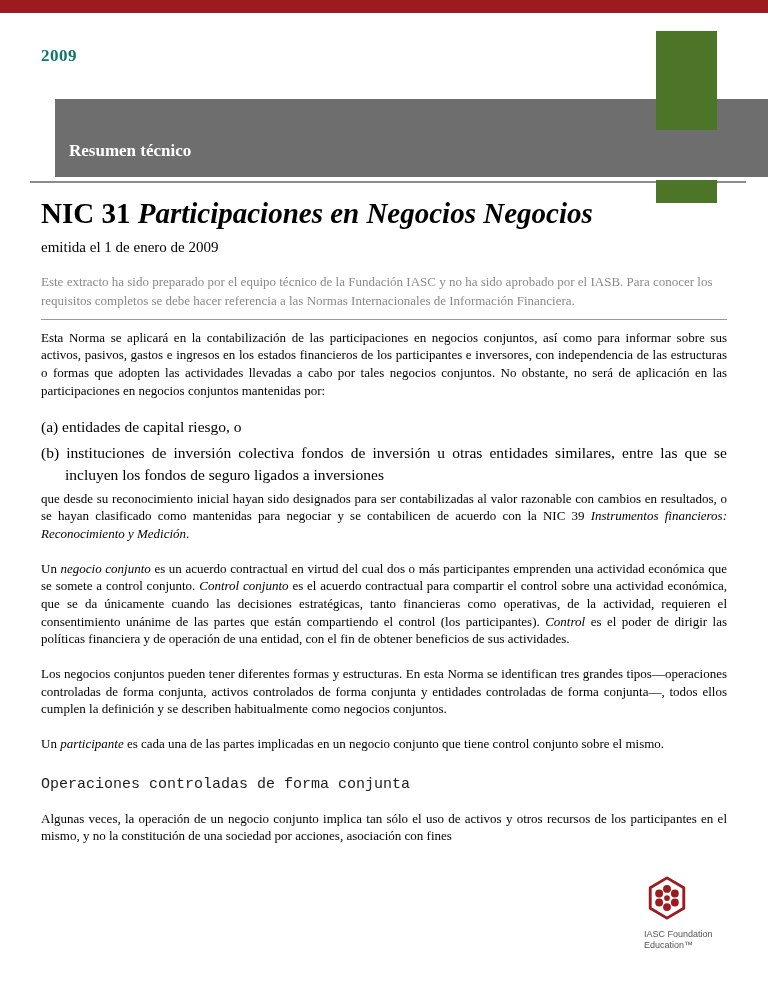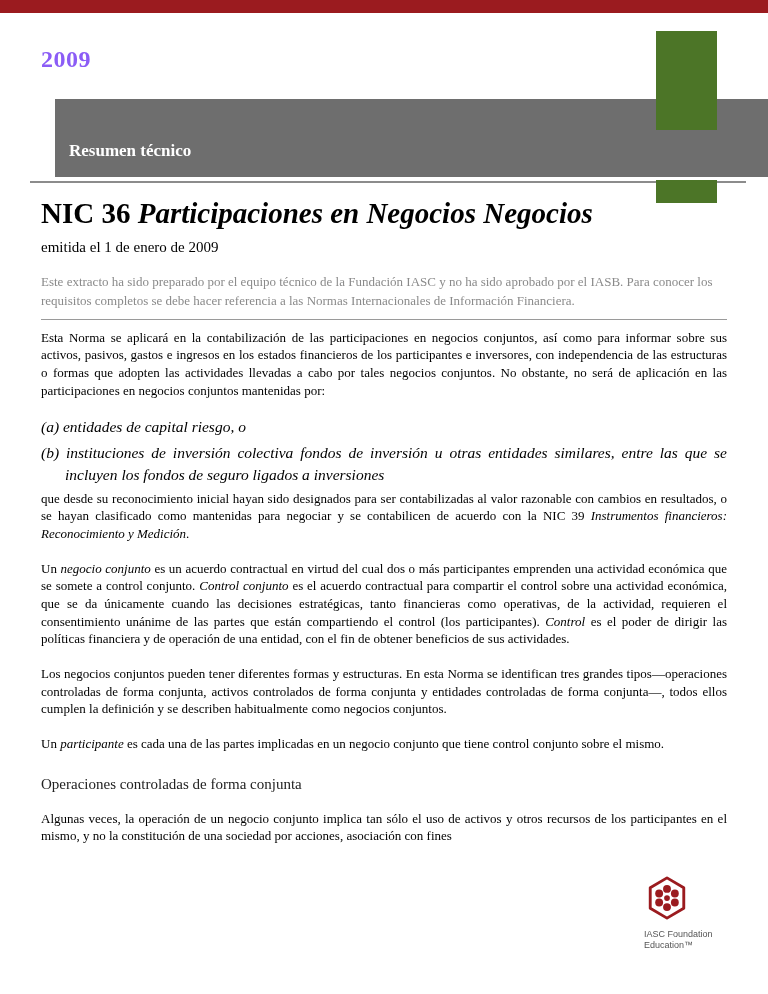--- a/index.html
+++ b/index.html
@@ -17,21 +17,21 @@
     font-family:"Liberation Serif", serif;
     color:#111;
     overflow:hidden;
   }
   .topbar{
     position:absolute;top:0;left:0;width:768px;height:13px;
     background:var(--accent-red);
   }
   .year{
     position:absolute;top:46px;left:41px;
-    font-size:24px;font-weight:bold;letter-spacing:.5px;color:#8b5cf6;text-align:right;
+    font-size:17px;font-weight:bold;letter-spacing:.5px;color:#0f766e;text-align:right;
   }
   .gray-band{
     position:absolute;top:99px;left:30px;width:736px;height:78px;
     background:var(--band-gray);z-index:1;margin-left:25px;
   }
   .band-title{
     position:absolute;left:14px;top:42px;
     color:#ffffff;font-weight:bold;font-size:17px;
   }
   .green-rect{
@@ -66,26 +66,26 @@
     border:none;border-top:1.6px solid var(--rule-gray);
     margin:0 0 9px 0;
   }
   .body-par{
     margin:0 0 17px 0;
     font-size:13px;line-height:1.36;text-align:justify;color:#000;
   }
   .list-item{
     margin:0 0 5px 0;
     font-size:15.5px;line-height:1.36;text-align:justify;color:#000;
-    padding-left:24px;text-indent:-24px;font-style:italic;
+    padding-left:24px;text-indent:-24px;
   }
   .continuation{margin-top:1px;}
   .ital{font-style:italic;}
   .section-heading{
-    font-family:Liberation Serif, serif;
+    font-family:Liberation Mono, monospace;
     font-size:15px;font-weight:400;color:#222;
     margin:23px 0 17px 0;
   }
   .last-par{margin-bottom:0;}
   .logo-block{
     position:absolute;right:24px;bottom:42px;width:100px;
     text-align:left;color:var(--accent-red);
   }
   .logo-block svg{display:inline-block;}
   .logo-caption{
@@ -105,21 +105,21 @@
 
   <div class="gray-band">
     <span class="band-title">Resumen técnico</span>
   </div>
   <div class="green-rect"></div>
   <div class="band-underline"></div>
   <div class="green-square"></div>
 
   <div class="content">
 
-    <h1 class="doc-title"><span>NIC 36</span> <em>Participaciones en Negocios Negocios</em></h1>
+    <h1 class="doc-title"><span>NIC 31</span> <em>Participaciones en Negocios Negocios</em></h1>
 
     <div class="issued">emitida el 1 de enero de 2009</div>
 
     <div class="disclaimer">Este extracto ha sido preparado por el equipo técnico de la Fundación IASC y no ha sido aprobado por el IASB. Para conocer los requisitos completos se debe hacer referencia a las Normas Internacionales de Información Financiera.</div>
 
     <hr class="rule">
 
     <p class="body-par">Esta Norma se aplicará en la contabilización de las participaciones en negocios conjuntos, así como para informar sobre sus activos, pasivos, gastos e ingresos en los estados financieros de los participantes e inversores, con independencia de las estructuras o formas que adopten las actividades llevadas a cabo por tales negocios conjuntos.  No obstante, no será de aplicación en las participaciones en negocios conjuntos mantenidas por:</p>
 
     <p class="list-item">(a)  entidades de capital riesgo, o</p>

